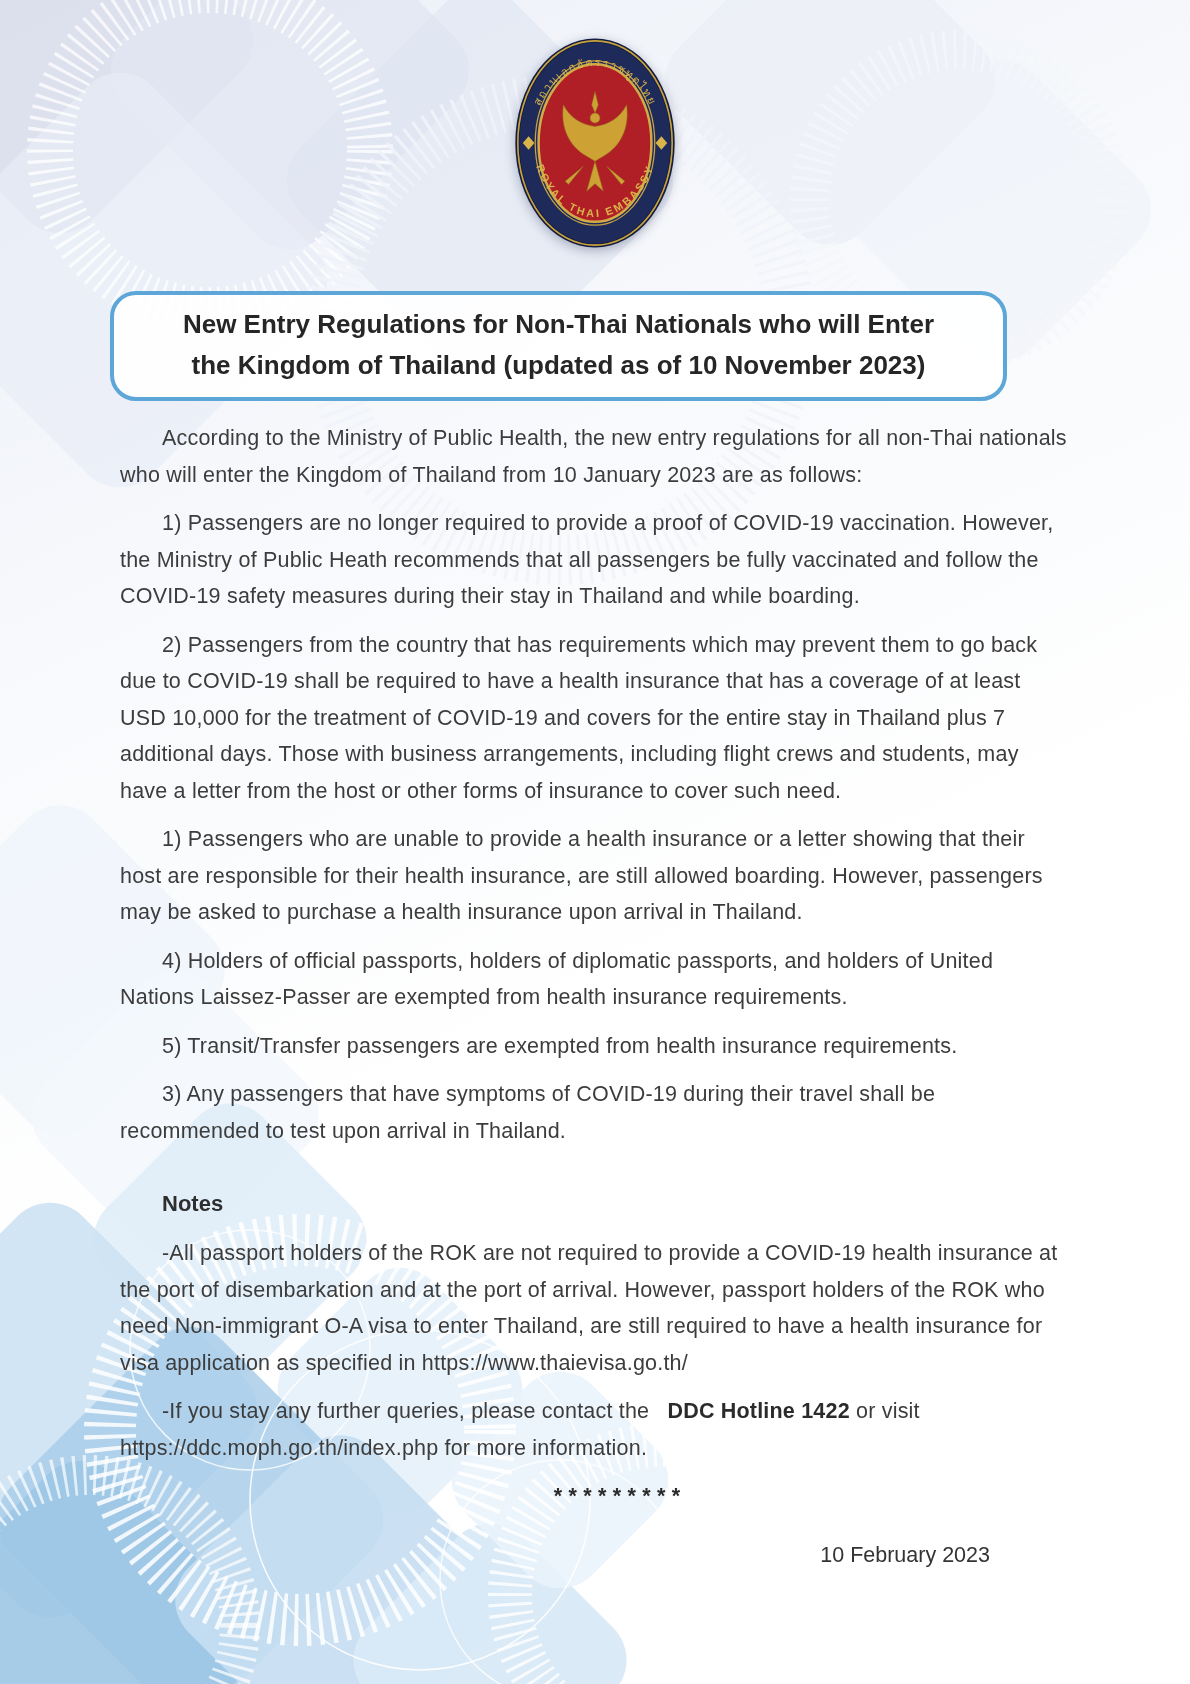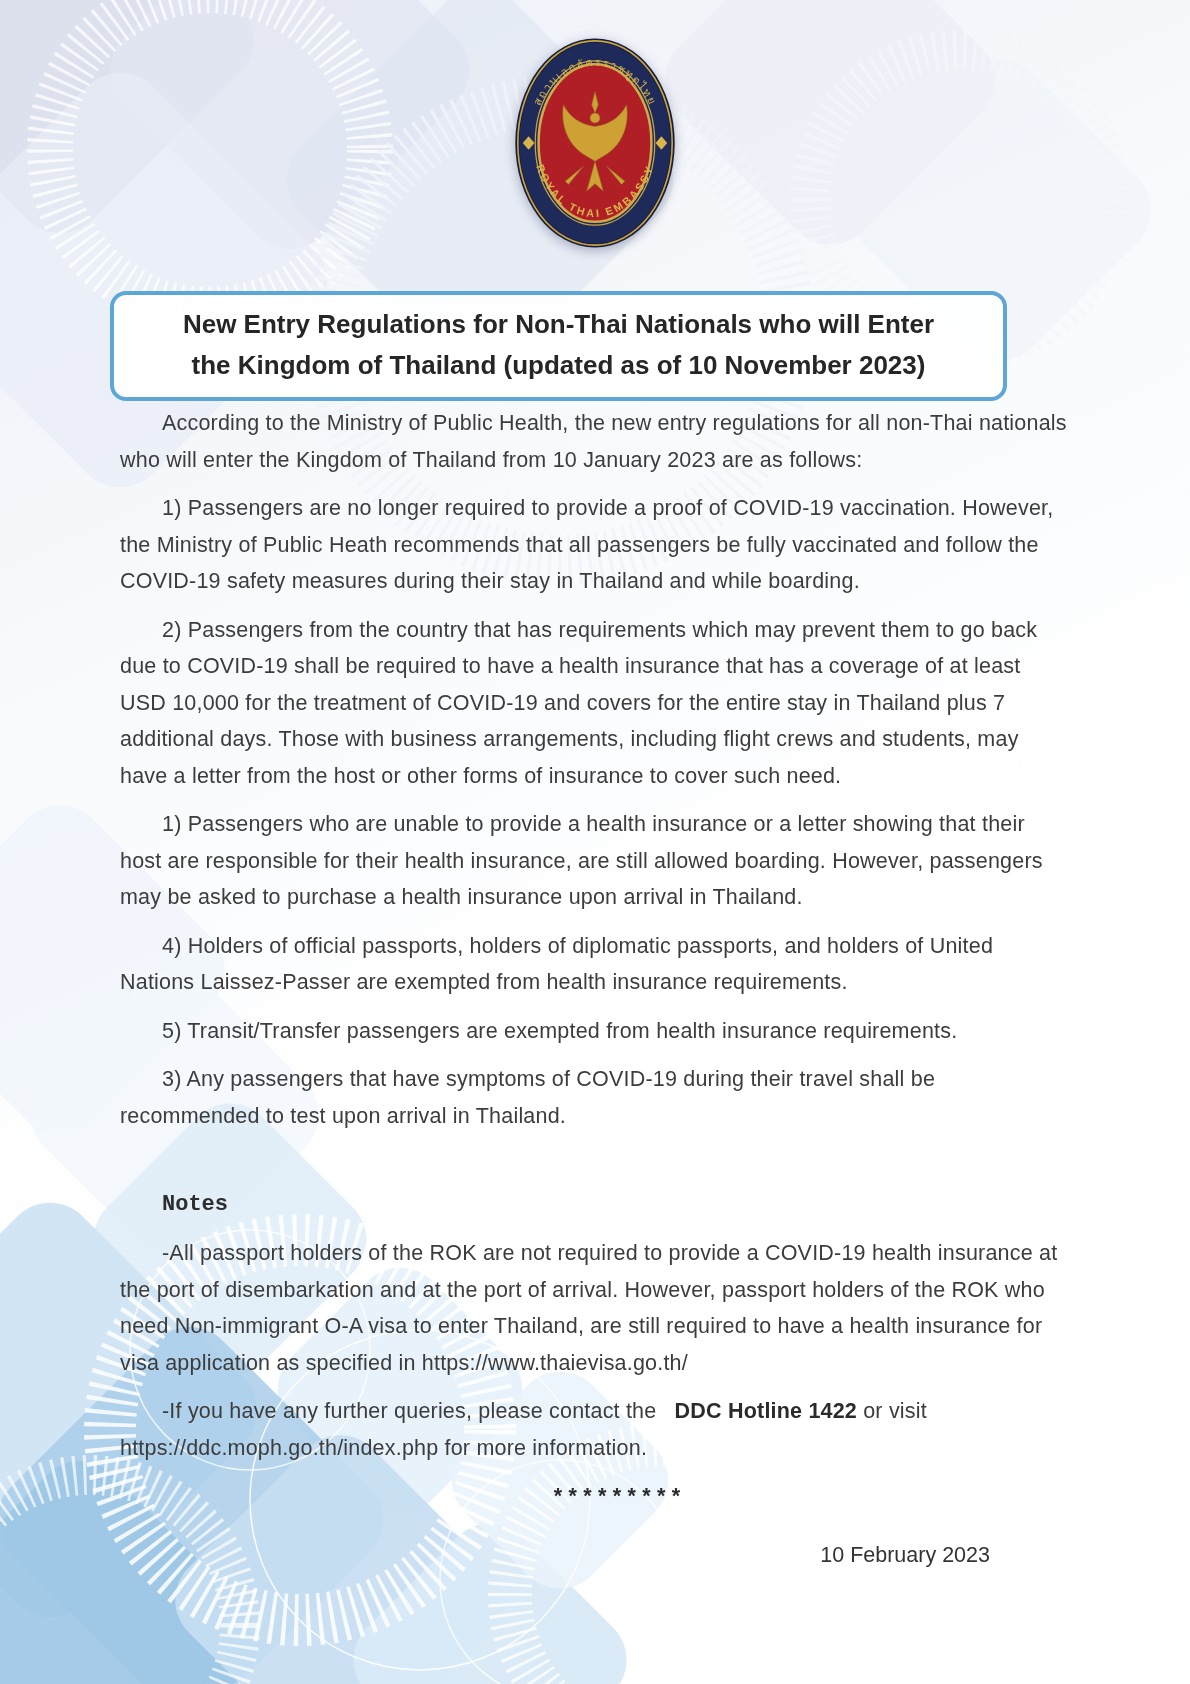--- a/index.html
+++ b/index.html
@@ -11,28 +11,28 @@
   
   .bg{position:absolute;inset:0;z-index:0;}
   .dm{position:absolute;transform:rotate(45deg);border-radius:46px;}
   .bg-svg{position:absolute;inset:0;width:100%;height:100%;}
   
   .emblem-wrap{position:absolute;left:512px;top:34px;width:166px;height:218px;z-index:2;}
   .emblem-wrap svg{width:100%;height:100%;display:block;filter:drop-shadow(0 3px 6px rgba(40,50,90,.35));}
   
   .title-box{
     position:absolute;z-index:2;left:110px;top:291px;width:897px;box-sizing:border-box;
-    border:4px solid #5ca7d8;border-radius:16px;background:rgba(255,255,255,.92);
+    border:4px solid #5ca7d8;border-radius:26px;background:rgba(255,255,255,.92);
     padding:9px 20px 11px;text-align:center;
   }
   .title-line{font-size:26px;font-weight:700;color:#262626;line-height:41px;white-space:nowrap;letter-spacing:0px;}
   
-  .content{position:absolute;z-index:2;left:120px;width:952px;top:405px;color:#3c3c3c;}
+  .content{position:absolute;z-index:2;left:120px;width:952px;top:420px;color:#3c3c3c;}
   .content p{margin:0 0 12px 0;font-size:21.5px;line-height:36.5px;letter-spacing:.2px;text-indent:42px;}
-  .notes-heading{font-size:22px;font-weight:700;color:#2e2e2e;padding-left:42px;margin:58px 0 18px 0;font-family:Liberation Mono, monospace;}
+  .notes-heading{font-size:22px;font-weight:700;color:#2e2e2e;padding-left:42px;margin:42px 0 18px 0;}
   .b{font-weight:700;color:#2b2b2b;padding-left:12px;}
   .separator{margin-top:46px;text-align:center;font-size:17px;font-weight:700;color:#2b2b2b;letter-spacing:9px;text-indent:0;}
   .signature{margin-top:24px;text-align:right;padding-right:82px;}
   .signature div{font-size:21.5px;line-height:33px;color:#333;}
 </style>
 </head>
 <body>
 
 <div class="page">
 
@@ -111,21 +111,21 @@
     <p>According to the Ministry of Public Health, the new entry regulations for all non-Thai nationals who will enter the Kingdom of Thailand from 10 January 2023 are as follows:</p>
     <p>1) Passengers are no longer required to provide a proof of COVID-19 vaccination. However, the Ministry of Public Heath recommends that all passengers be fully vaccinated and follow the COVID-19 safety measures during their stay in Thailand and while boarding.</p>
     <p>2) Passengers from the country that has requirements which may prevent them to go back due to COVID-19 shall be required to have a health insurance that has a coverage of at least USD 10,000 for the treatment of COVID-19 and covers for the entire stay in Thailand plus 7 additional days. Those with business arrangements, including flight crews and students, may have a letter from the host or other forms of insurance to cover such need.</p>
     <p>1) Passengers who are unable to provide a health insurance or a letter showing that their host are responsible for their health insurance, are still allowed boarding. However, passengers may be asked to purchase a health insurance upon arrival in Thailand.</p>
     <p>4) Holders of official passports, holders of diplomatic passports, and holders of United Nations Laissez-Passer are exempted from health insurance requirements.</p>
     <p>5) Transit/Transfer passengers are exempted from health insurance requirements.</p>
     <p>3) Any passengers that have symptoms of COVID-19 during their travel shall be recommended to test upon arrival in Thailand.</p>
 
     <div class="notes-heading">Notes</div>
     <p>-All passport holders of the ROK are not required to provide a COVID-19 health insurance at the port of disembarkation and at the port of arrival. However, passport holders of the ROK who need Non-immigrant O-A visa to enter Thailand, are still required to have a health insurance for visa application as specified in https://www.thaievisa.go.th/</p>
-    <p><span>-If you have any further queries, please contact the </span><span class="b">DDC Hotline 1422</span><span> or visit https://ddc.moph.go.th/index.php for more information.</span></p>
+    <p><span>-If you stay any further queries, please contact the </span><span class="b">DDC Hotline 1422</span><span> or visit https://ddc.moph.go.th/index.php for more information.</span></p>
 
     <p class="separator">* * * * * * * * *</p>
 
     <div class="signature">
       <div>10 February 2023</div>
     </div>
   </div>
 
 </div>
 

